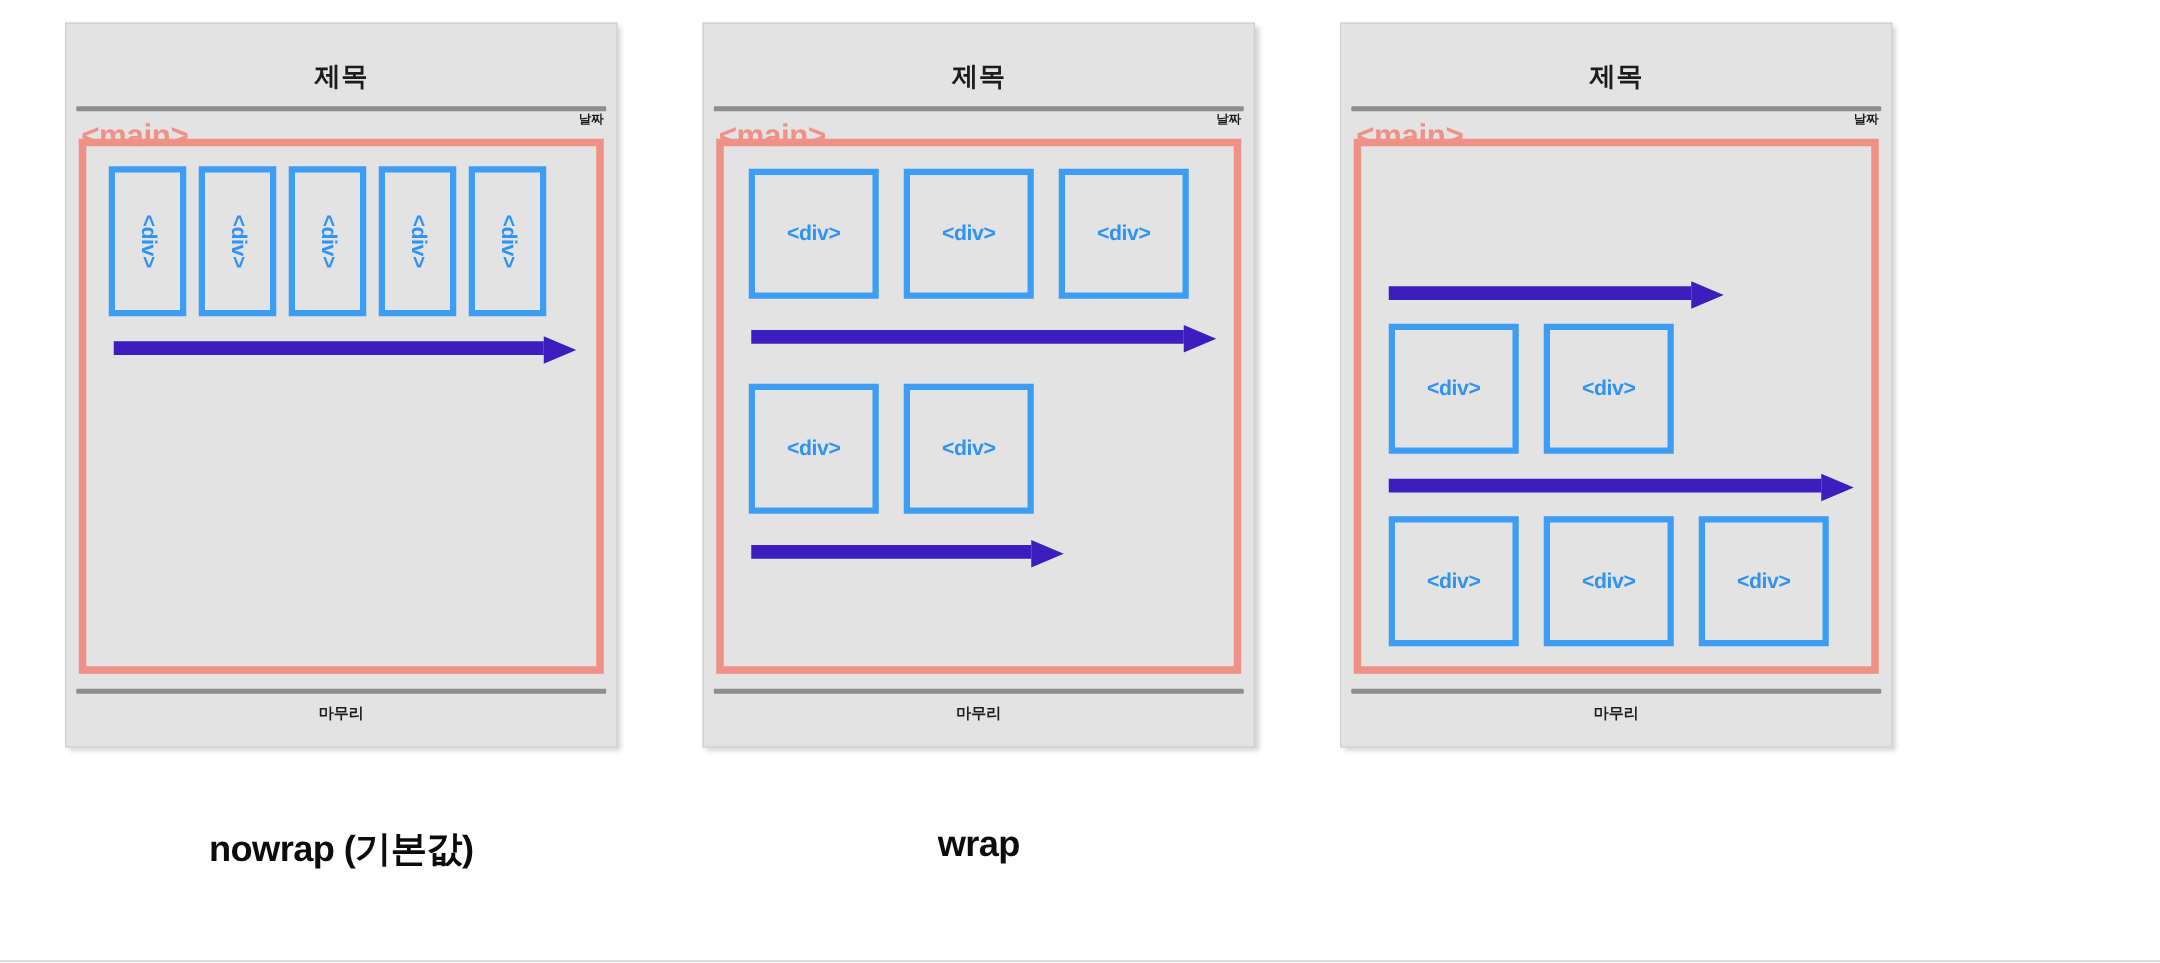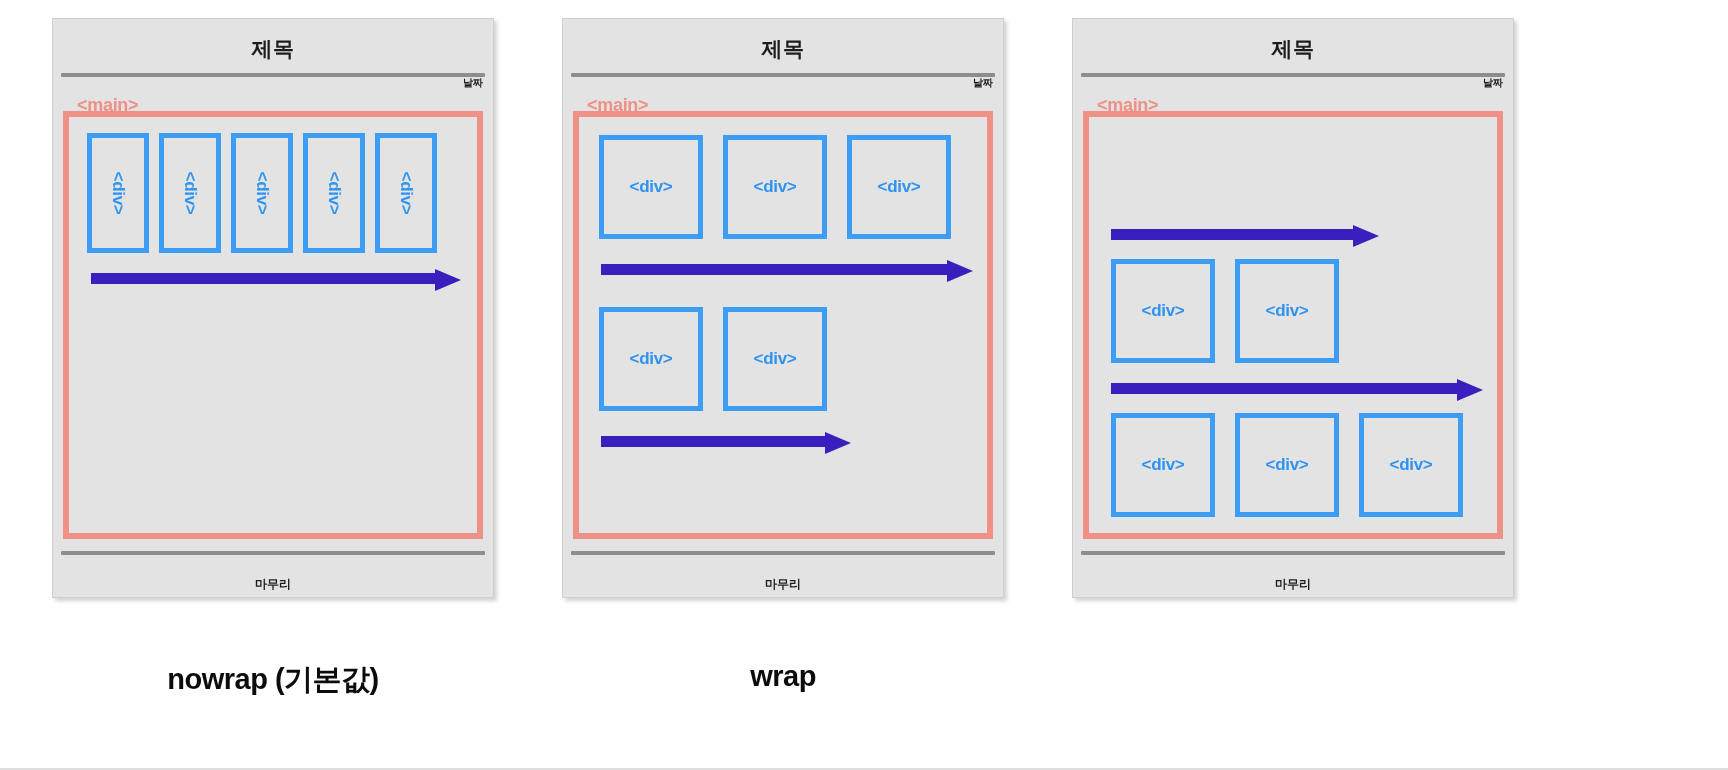--- a/index.html
+++ b/index.html
@@ -29,21 +29,21 @@
   .panel.p1 { left: 52px; }
   .panel.p2 { left: 562px; }
   .panel.p3 { left: 1072px; }
 
   
   .p-title {
     text-align: center;
     font-size: 21px;
     font-weight: 700;
     color: #1c1c1c;
-    padding-top: 16px;
+    padding-top: 28px;
     letter-spacing: .5px;
   }
   .rule {
     height: 4px;
     margin: 10px 8px 0 8px;
     background: linear-gradient(#8d8d8d,#8d8d8d);
     border-radius: 1px;
   }
 
   
@@ -56,23 +56,23 @@
     right: 10px;
     top: -1px;
     font-size: 10px;
     font-weight: 700;
     color: #1c1c1c;
   }
 
   
   .main-label {
     position: absolute;
-    left: 24px;
+    left: 12px;
     top: 76px;
-    font-size: 18px;
+    font-size: 25px;
     font-weight: 700;
     color: #ef9187;
     z-index: 5;
     letter-spacing: -.3px;
   }
 
   
   .main-box {
     position: absolute;
     left: 10px;
@@ -92,21 +92,21 @@
     position: absolute;
     left: 8px; right: 8px;
     bottom: 42px;
     height: 4px;
     background: #8d8d8d;
     border-radius: 1px;
   }
   .foot-text {
     position: absolute;
     left: 0; right: 0;
-    bottom: 4px;
+    bottom: 18px;
     text-align: center;
     font-size: 12px;
     font-weight: 700;
     color: #1c1c1c;
   }
 
   
   .divbox {
     position: absolute;
     border: 5px solid #3d9cf4;

